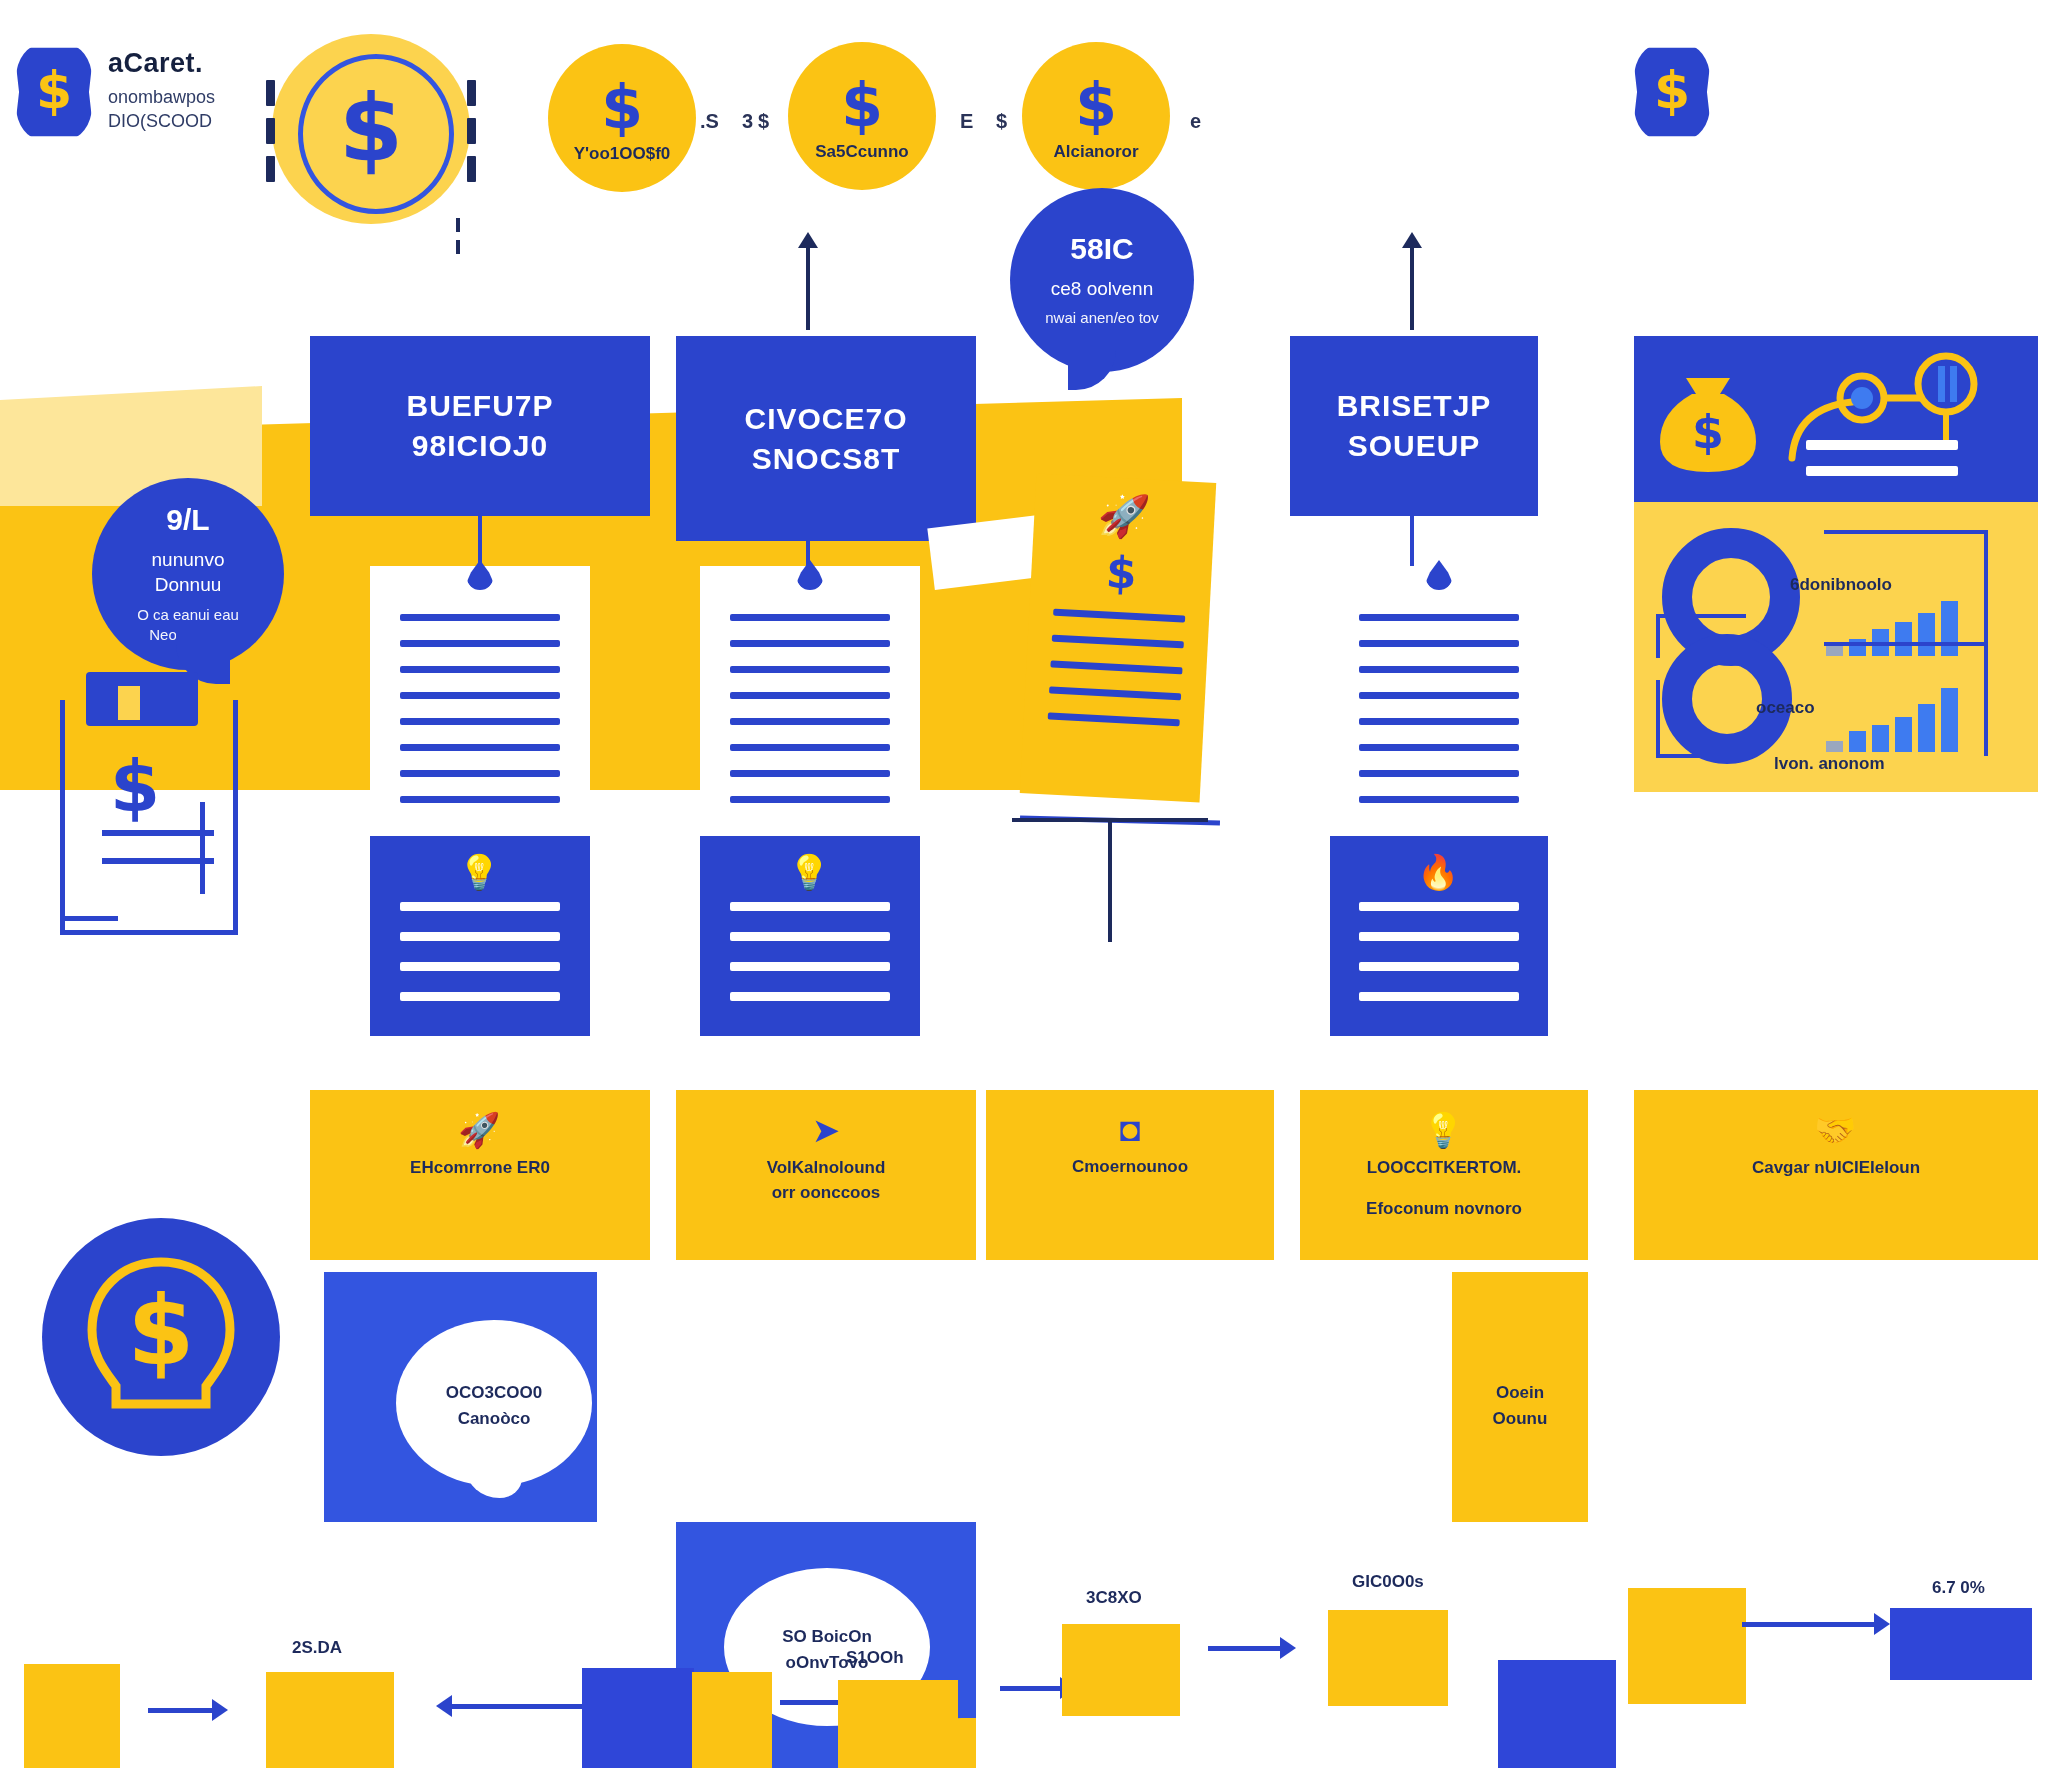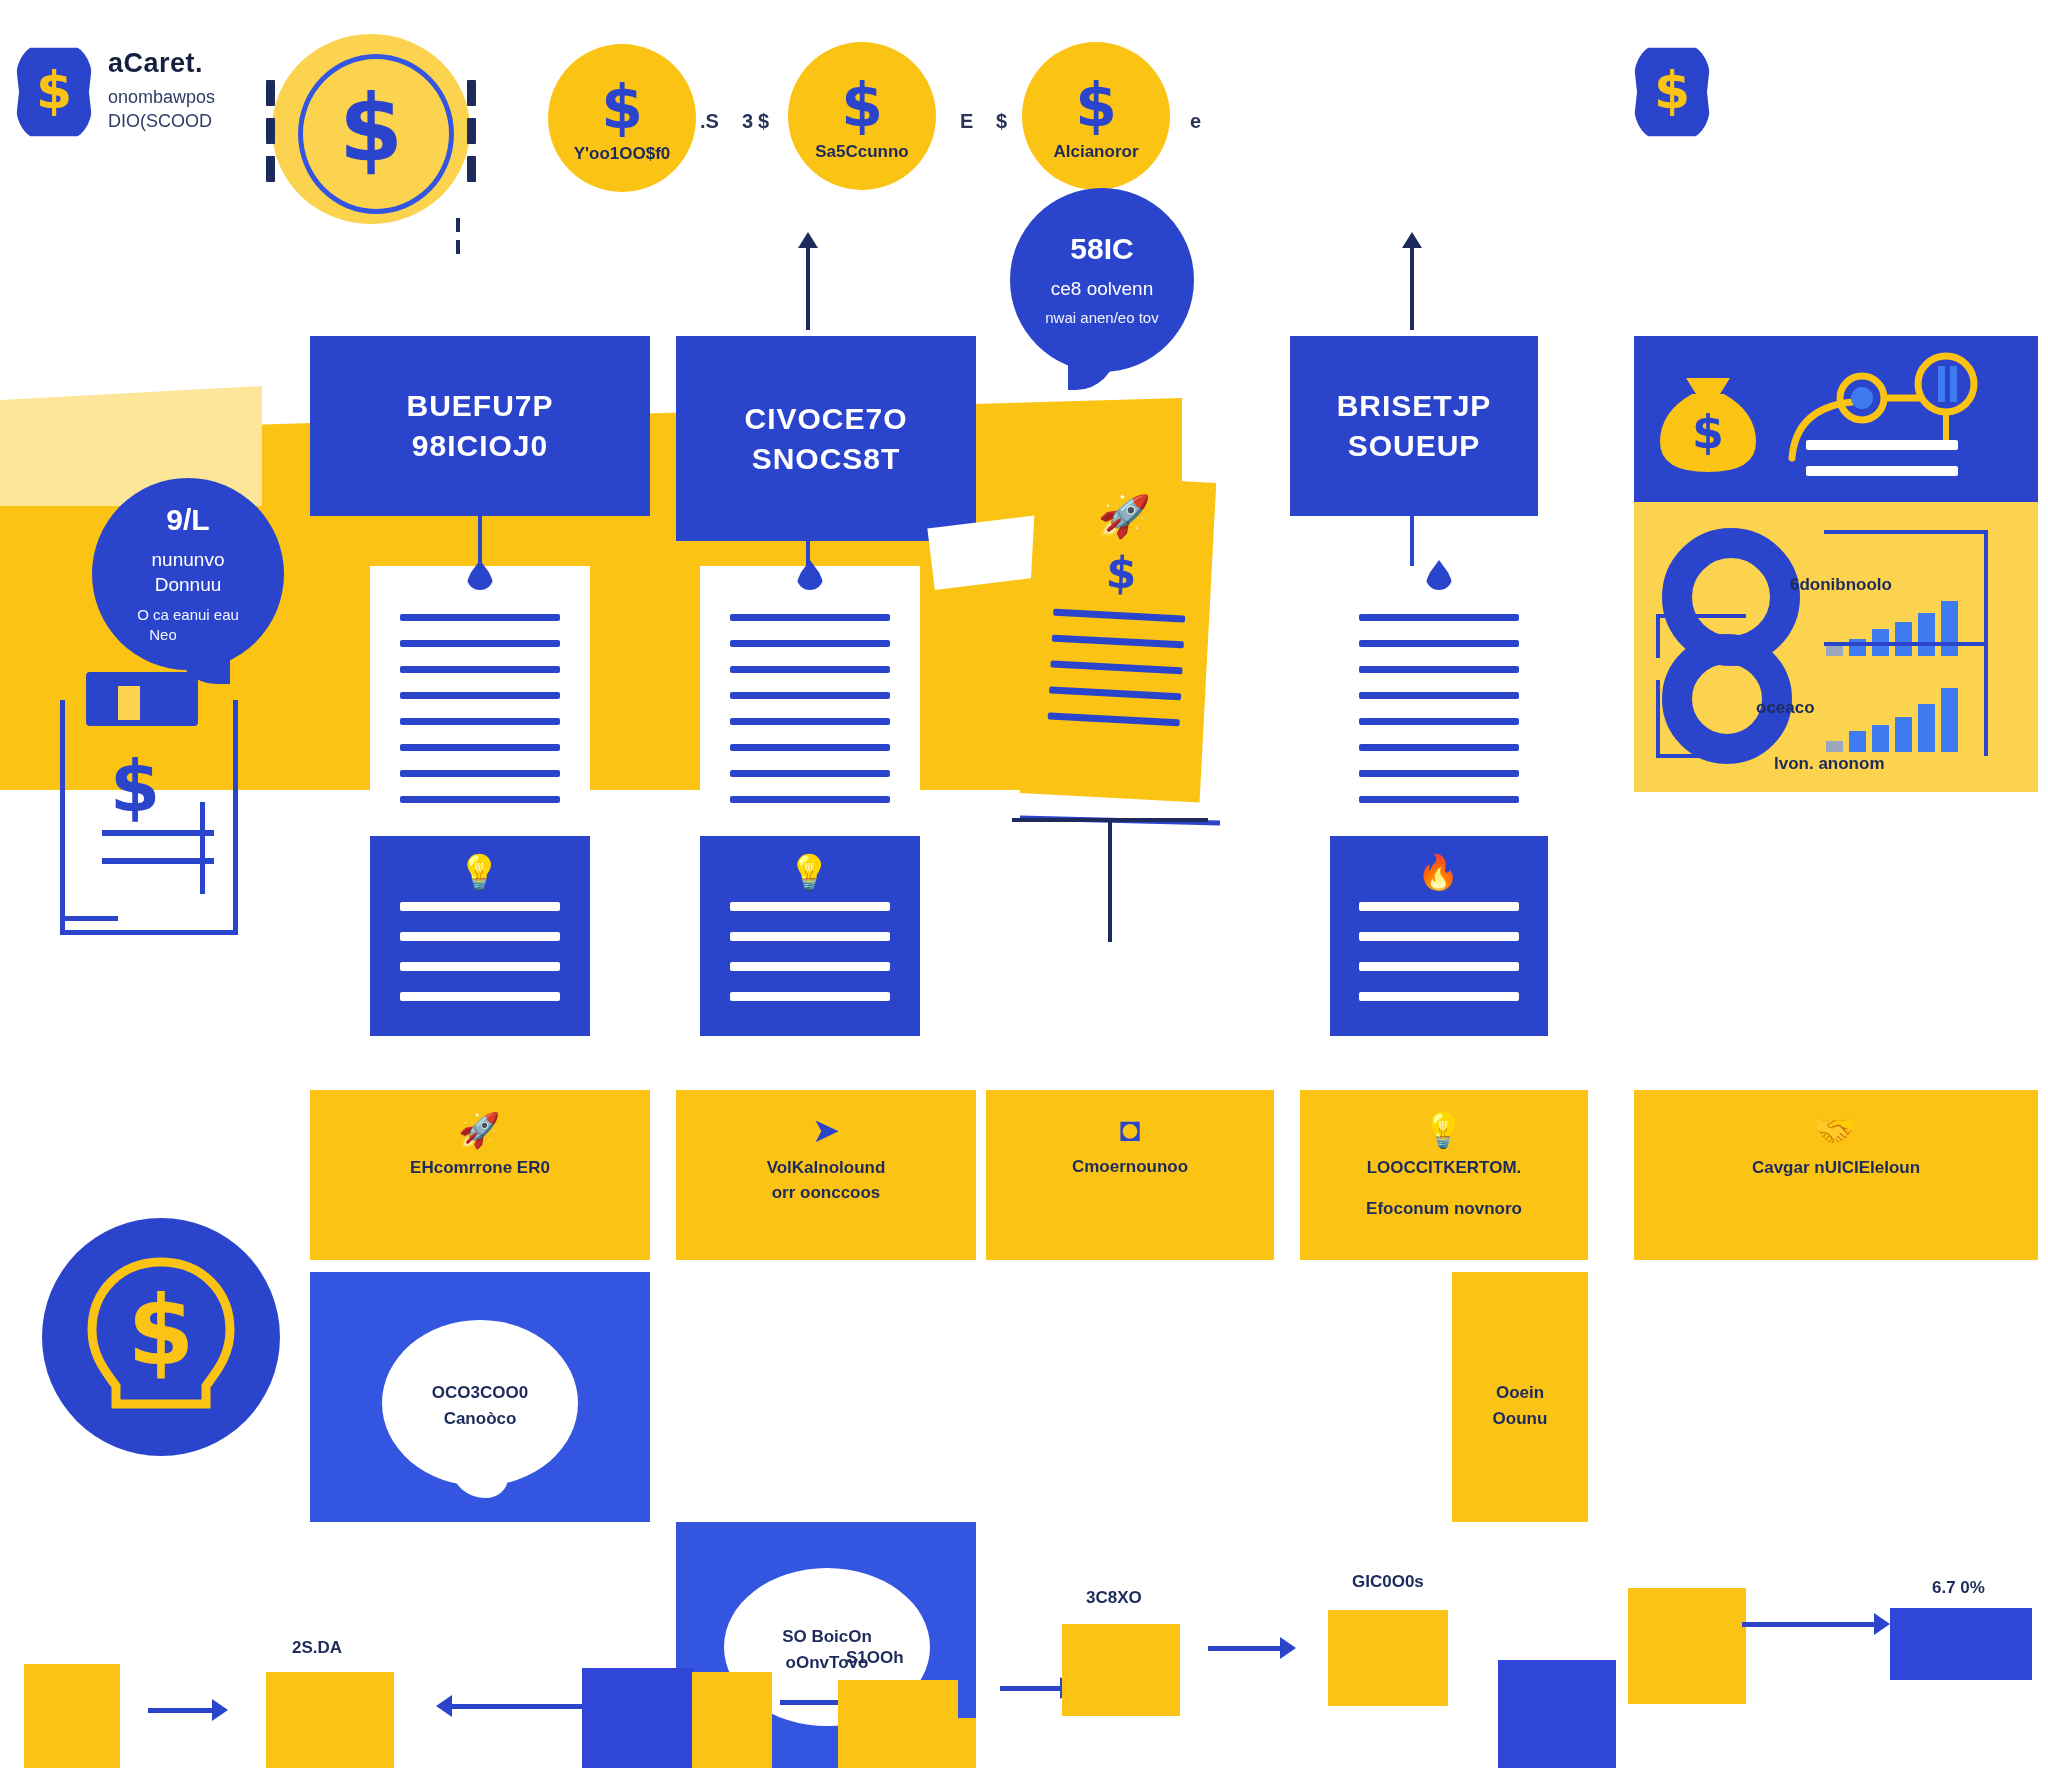--- a/index.html
+++ b/index.html
@@ -376,21 +376,21 @@
 <div class="abs tile-y" style="left:1300px;top:1090px;width:288px;height:170px;">
   <div style="margin-top:20px;font-size:34px;color:var(--blue);">💡</div>
   <div class="tlabel">LOOCCITKERTOM.</div>
   <div class="tlabel" style="margin-top:16px;">Efoconum novnoro</div>
 </div>
 <div class="abs tile-y" style="left:1634px;top:1090px;width:404px;height:170px;">
   <div style="margin-top:20px;font-size:34px;color:var(--blue);">🤝</div>
   <div class="tlabel">Cavgar nUICIEIeIoun</div>
 </div>
 
-<div class="abs tile-b" style="left:310px;top:1272px;width:340px;height:250px;">
+<div class="abs tile-b" style="left:324px;top:1272px;width:273px;height:250px;">
   <div class="wbub" style="left:72px;top:48px;width:196px;height:166px;"></div>
   <div class="wbub" style="left:142px;top:176px;width:56px;height:50px;border-radius:0 0 40% 60%;"></div>
   <div class="wbub-txt" style="left:92px;top:108px;width:156px;">
     <div>OCO3COO0</div>
     <div>Canoòco</div>
   </div>
 </div>
 
 <div class="abs tile-b" style="left:676px;top:1272px;width:300px;height:250px;">
   <div class="wbub" style="left:48px;top:46px;width:206px;height:158px;"></div>

